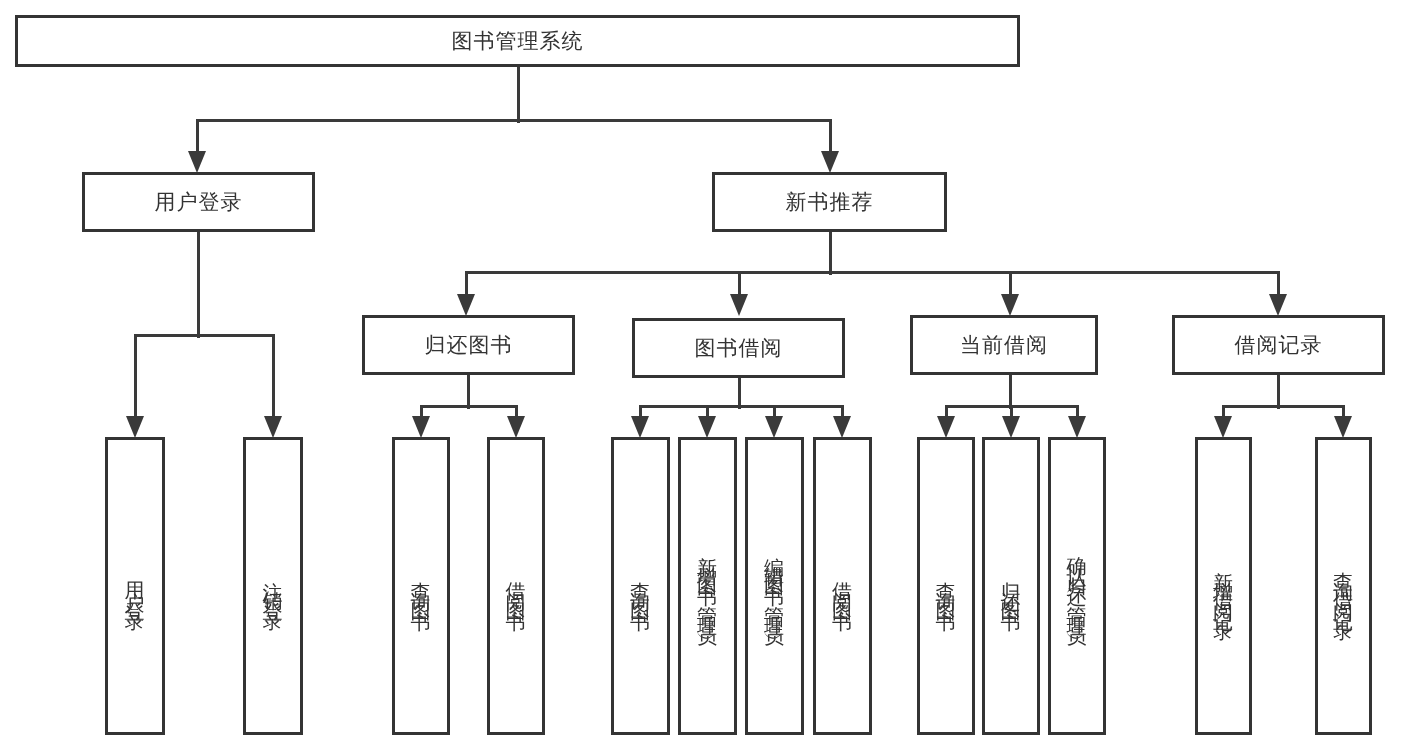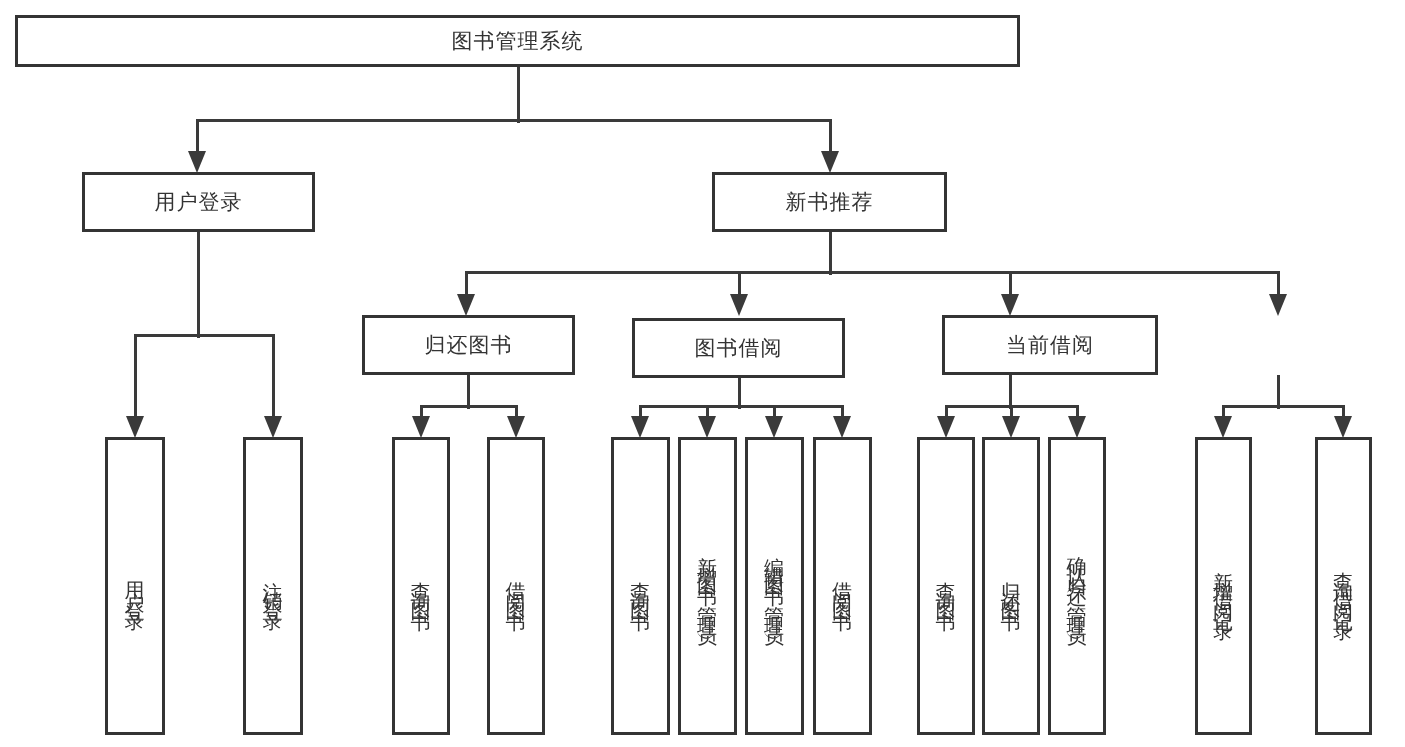--- a/index.html
+++ b/index.html
@@ -36,21 +36,22 @@
 
 <div class="canvas">
 
   <div class="node" style="left:15px;top:15px;width:1005px;height:52px">图书管理系统</div>
 
   <div class="node" style="left:82px;top:172px;width:233px;height:60px">用户登录</div>
   <div class="node" style="left:712px;top:172px;width:235px;height:60px">新书推荐</div>
 
   <div class="node" style="left:362px;top:315px;width:213px;height:60px">归还图书</div>
   <div class="node" style="left:632px;top:318px;width:213px;height:60px">图书借阅</div>
-  <div class="node" style="left:942px;top:315px;width:216px;height:60px">当前借阅</div>
+  <div class="node" style="left:910px;top:315px;width:188px;height:60px">当前借阅</div>
+  <div class="node" style="left:1172px;top:315px;width:213px;height:60px">借阅记录</div>
 
   <div class="node leaf" style="left:105px;top:437px;width:60px;height:298px">
     <span class="vtext">用户登录</span>
   </div>
   <div class="node leaf" style="left:243px;top:437px;width:60px;height:298px">
     <span class="vtext">注销登录</span>
   </div>
 
   <div class="node leaf" style="left:392px;top:437px;width:58px;height:298px">
     <span class="vtext">查询图书</span>

